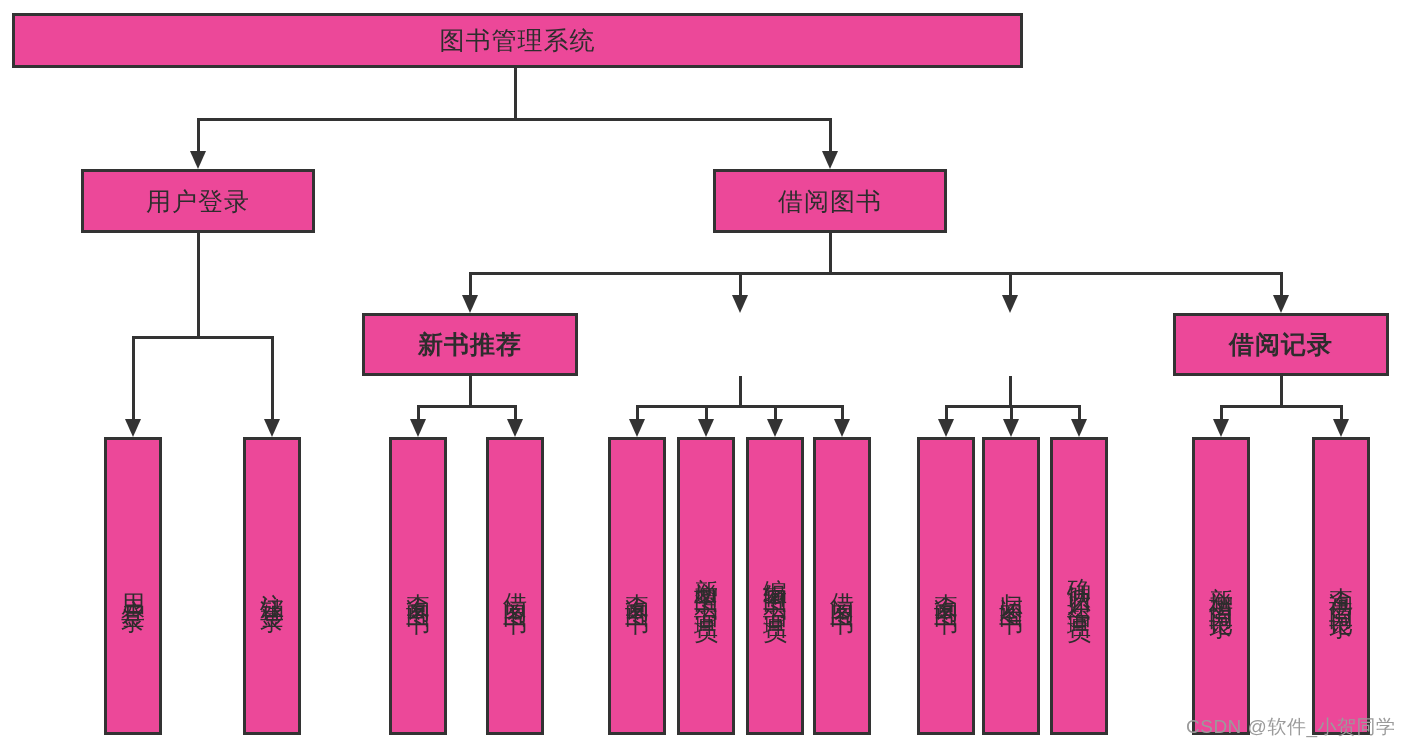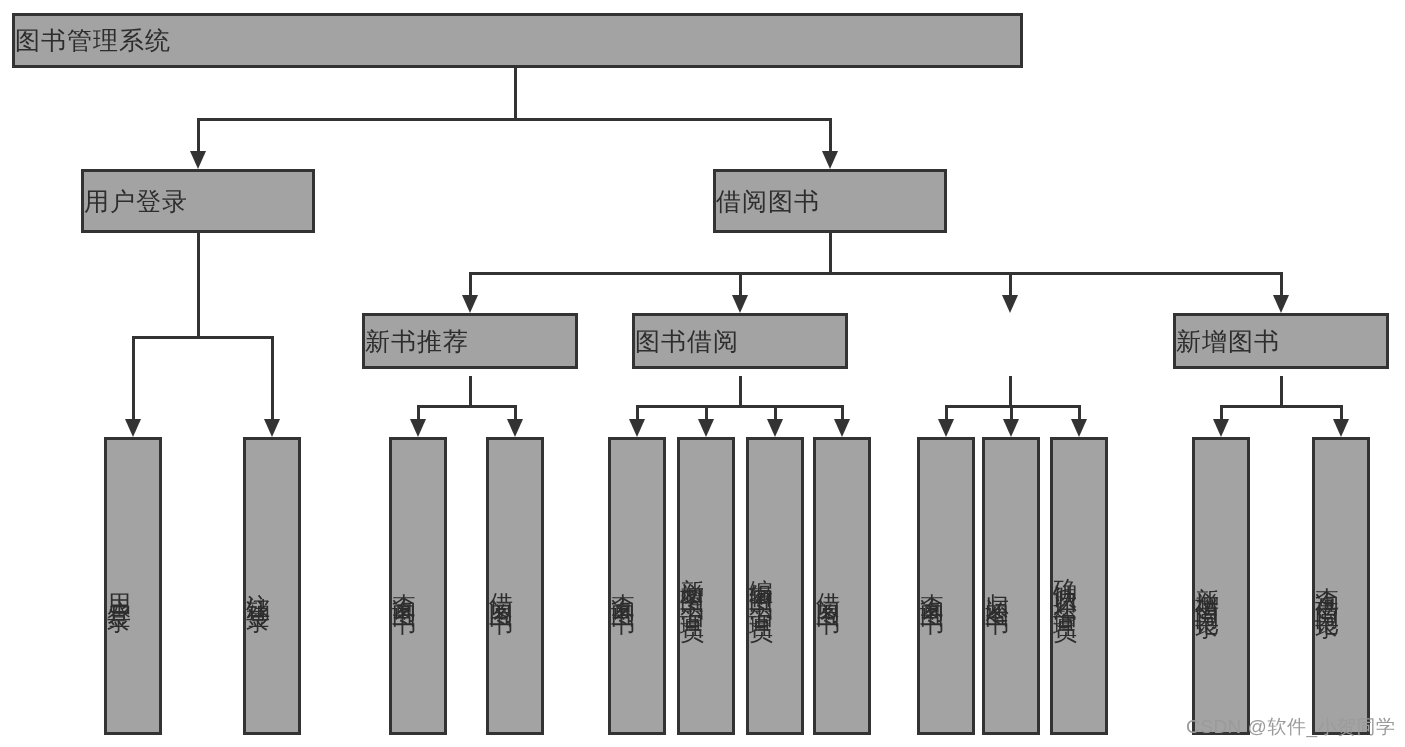--- a/index.html
+++ b/index.html
@@ -6,27 +6,27 @@
   body{
     width:1405px;height:747px;position:relative;overflow:hidden;
     background:var(--background,#ffffff);
     font-family:"Liberation Sans","DejaVu Sans",sans-serif;
     color:var(--text,#2d2d2d);
   }
   .stage{position:absolute;left:0;top:0;width:1405px;height:747px;}
   .box{
     position:absolute;box-sizing:border-box;
     border:3px solid var(--line,#333333);
-    background:#a3a3a3;
-    display:flex;align-items:center;justify-content:flex-start;
+    background:#ec4899;
+    display:flex;align-items:center;justify-content:center;
   }
   .hlabel{font-size:25px;letter-spacing:1px;white-space:nowrap;}
   .root{left:12px;top:13px;width:1011px;height:55px;}
   .lvl2{top:169px;width:234px;height:64px;}
-  .lvl3{top:313px;width:216px;height:56px;}
+  .lvl3{top:313px;width:216px;height:63px;font-weight:bold;}
   .col{top:437px;width:58px;height:298px;}
   .col span{
     writing-mode:vertical-rl;text-orientation:mixed;
     font-size:24px;letter-spacing:6px;line-height:1;white-space:nowrap;
   }
   .line{position:absolute;background:var(--line,#333333);}
   .arrow{
     position:absolute;width:0;height:0;
     border-left:8px solid transparent;border-right:8px solid transparent;
     border-top:18px solid var(--line,#333333);
@@ -49,25 +49,22 @@
   <div class="box lvl2" style="left:81px">
     <span class="hlabel">用户登录</span>
   </div>
   <div class="box lvl2" style="left:713px">
     <span class="hlabel">借阅图书</span>
   </div>
 
   <div class="box lvl3" style="left:362px">
     <span class="hlabel">新书推荐</span>
   </div>
-  <div class="box lvl3" style="left:632px">
-    <span class="hlabel">图书借阅</span>
-  </div>
   <div class="box lvl3" style="left:1173px">
-    <span class="hlabel">新增图书</span>
+    <span class="hlabel">借阅记录</span>
   </div>
 
   <div class="box col" style="left:104px">
     <span>用户登录</span>
   </div>
   <div class="box col" style="left:243px">
     <span>注销登录</span>
   </div>
   <div class="box col" style="left:389px">
     <span>查询图书</span>

